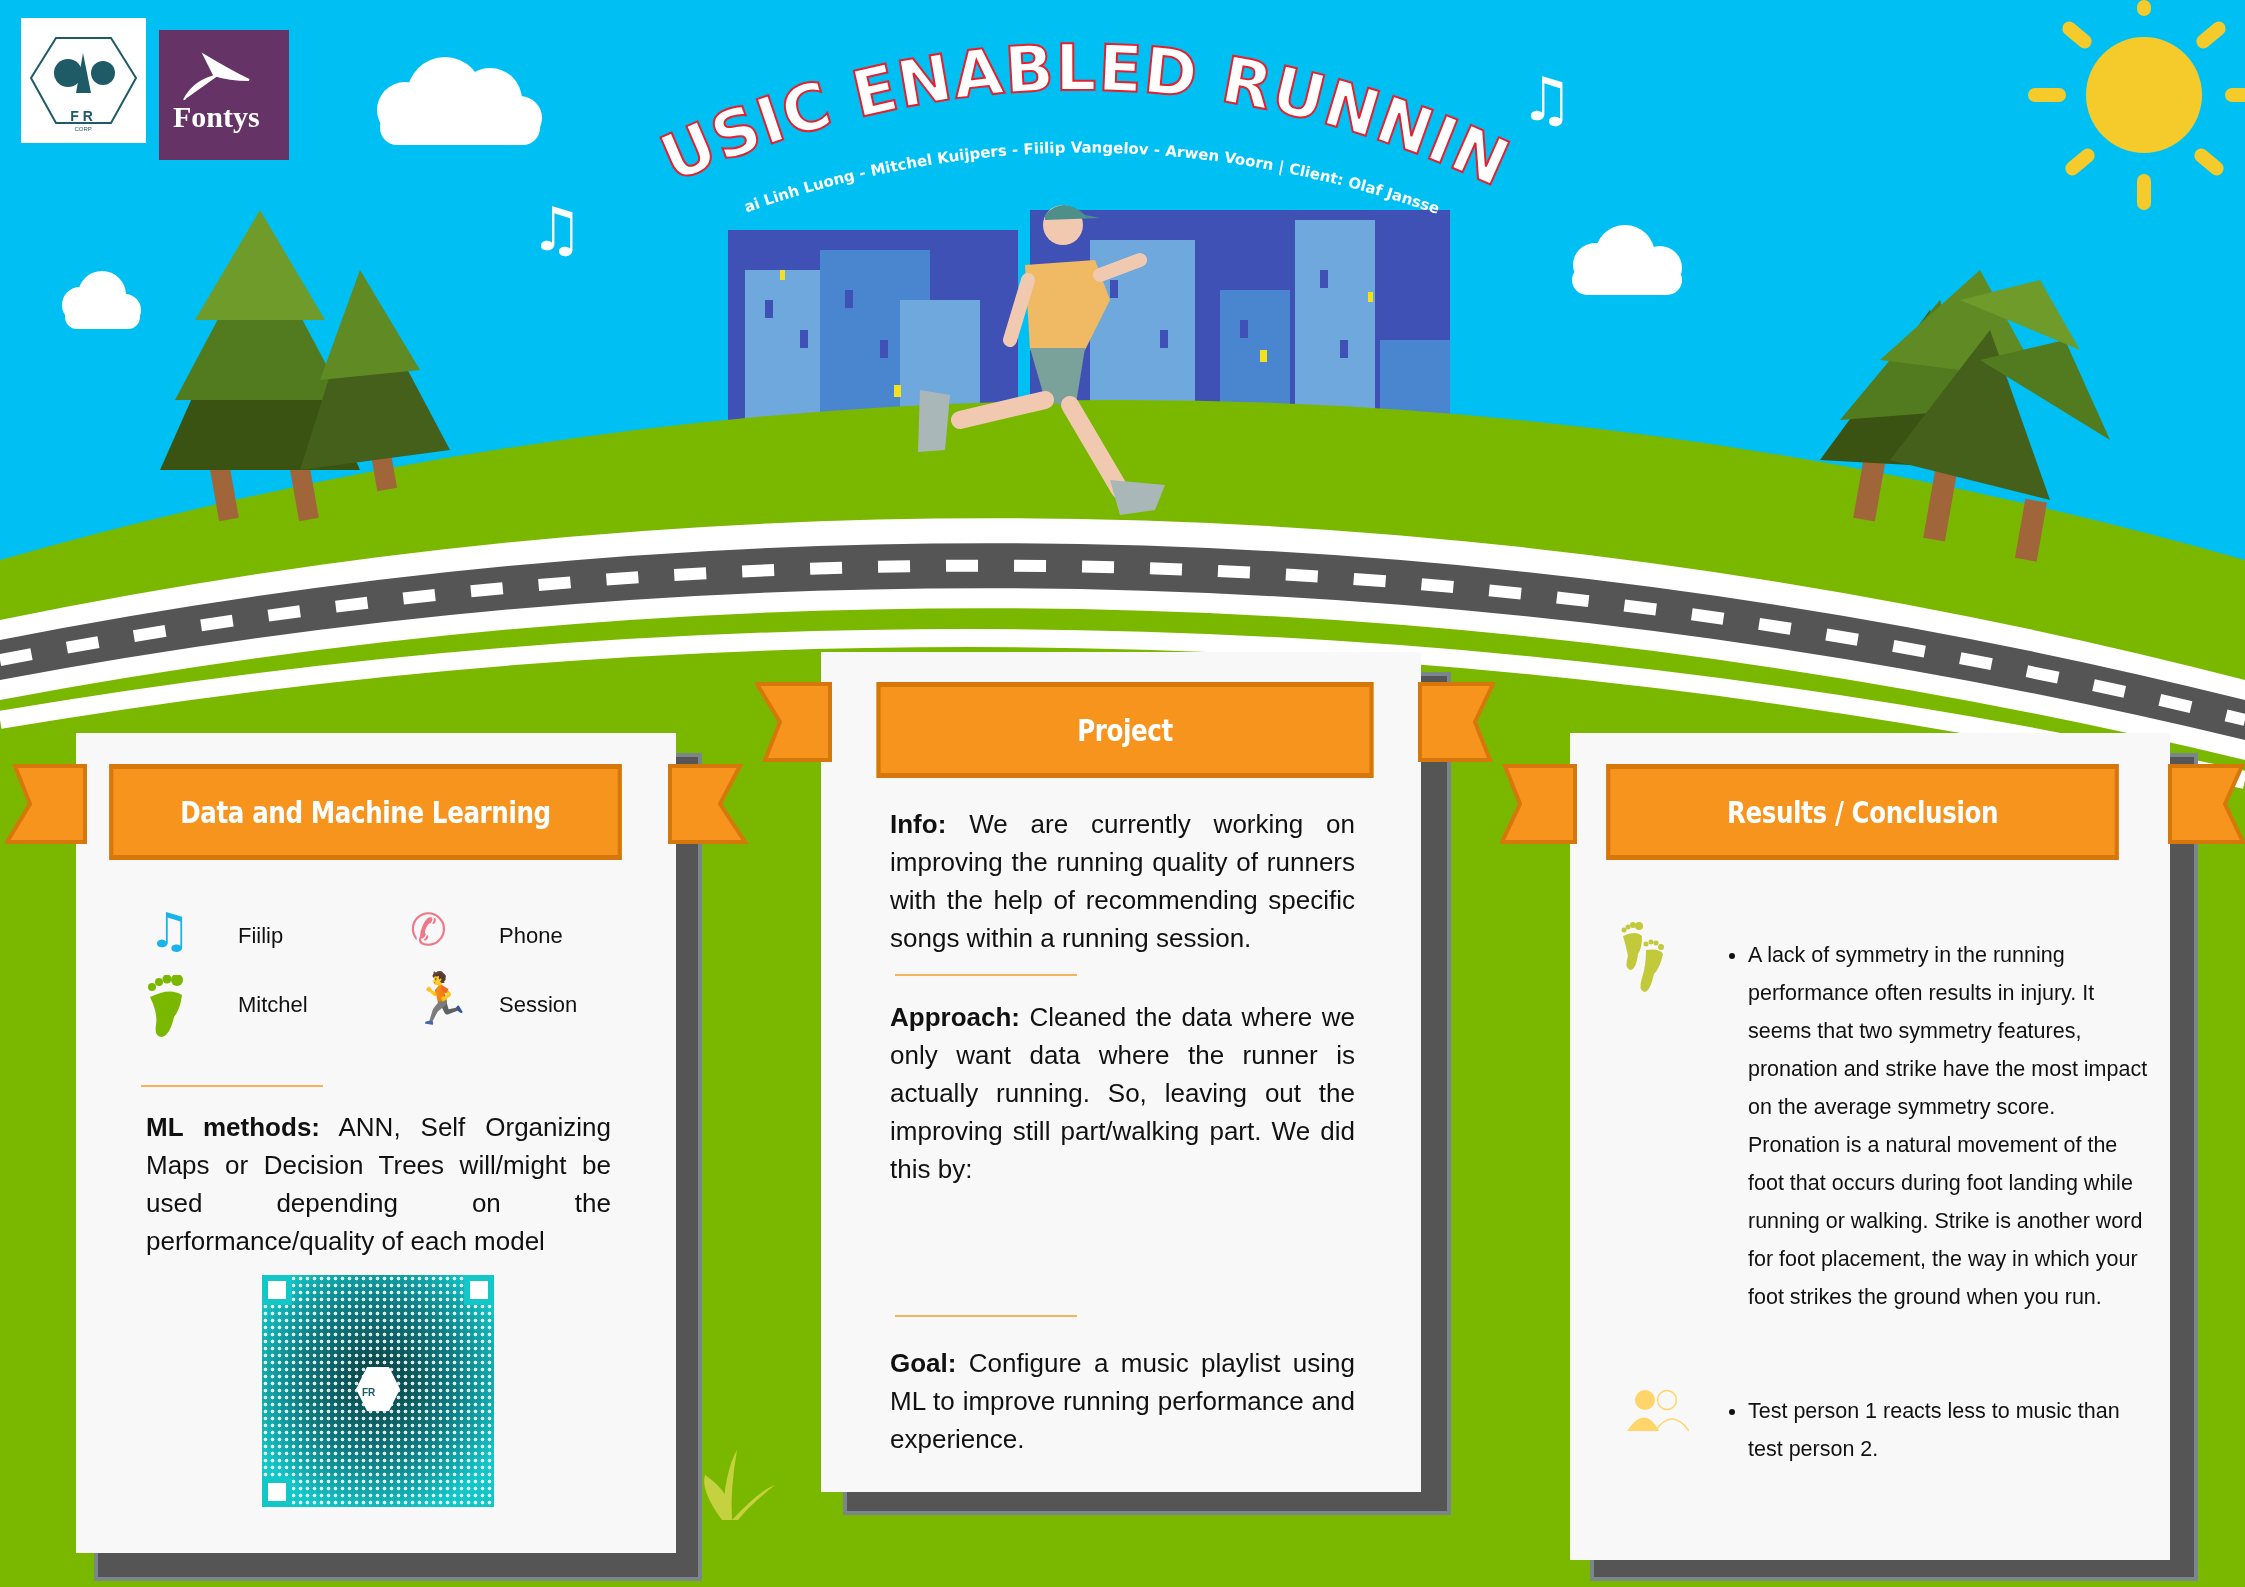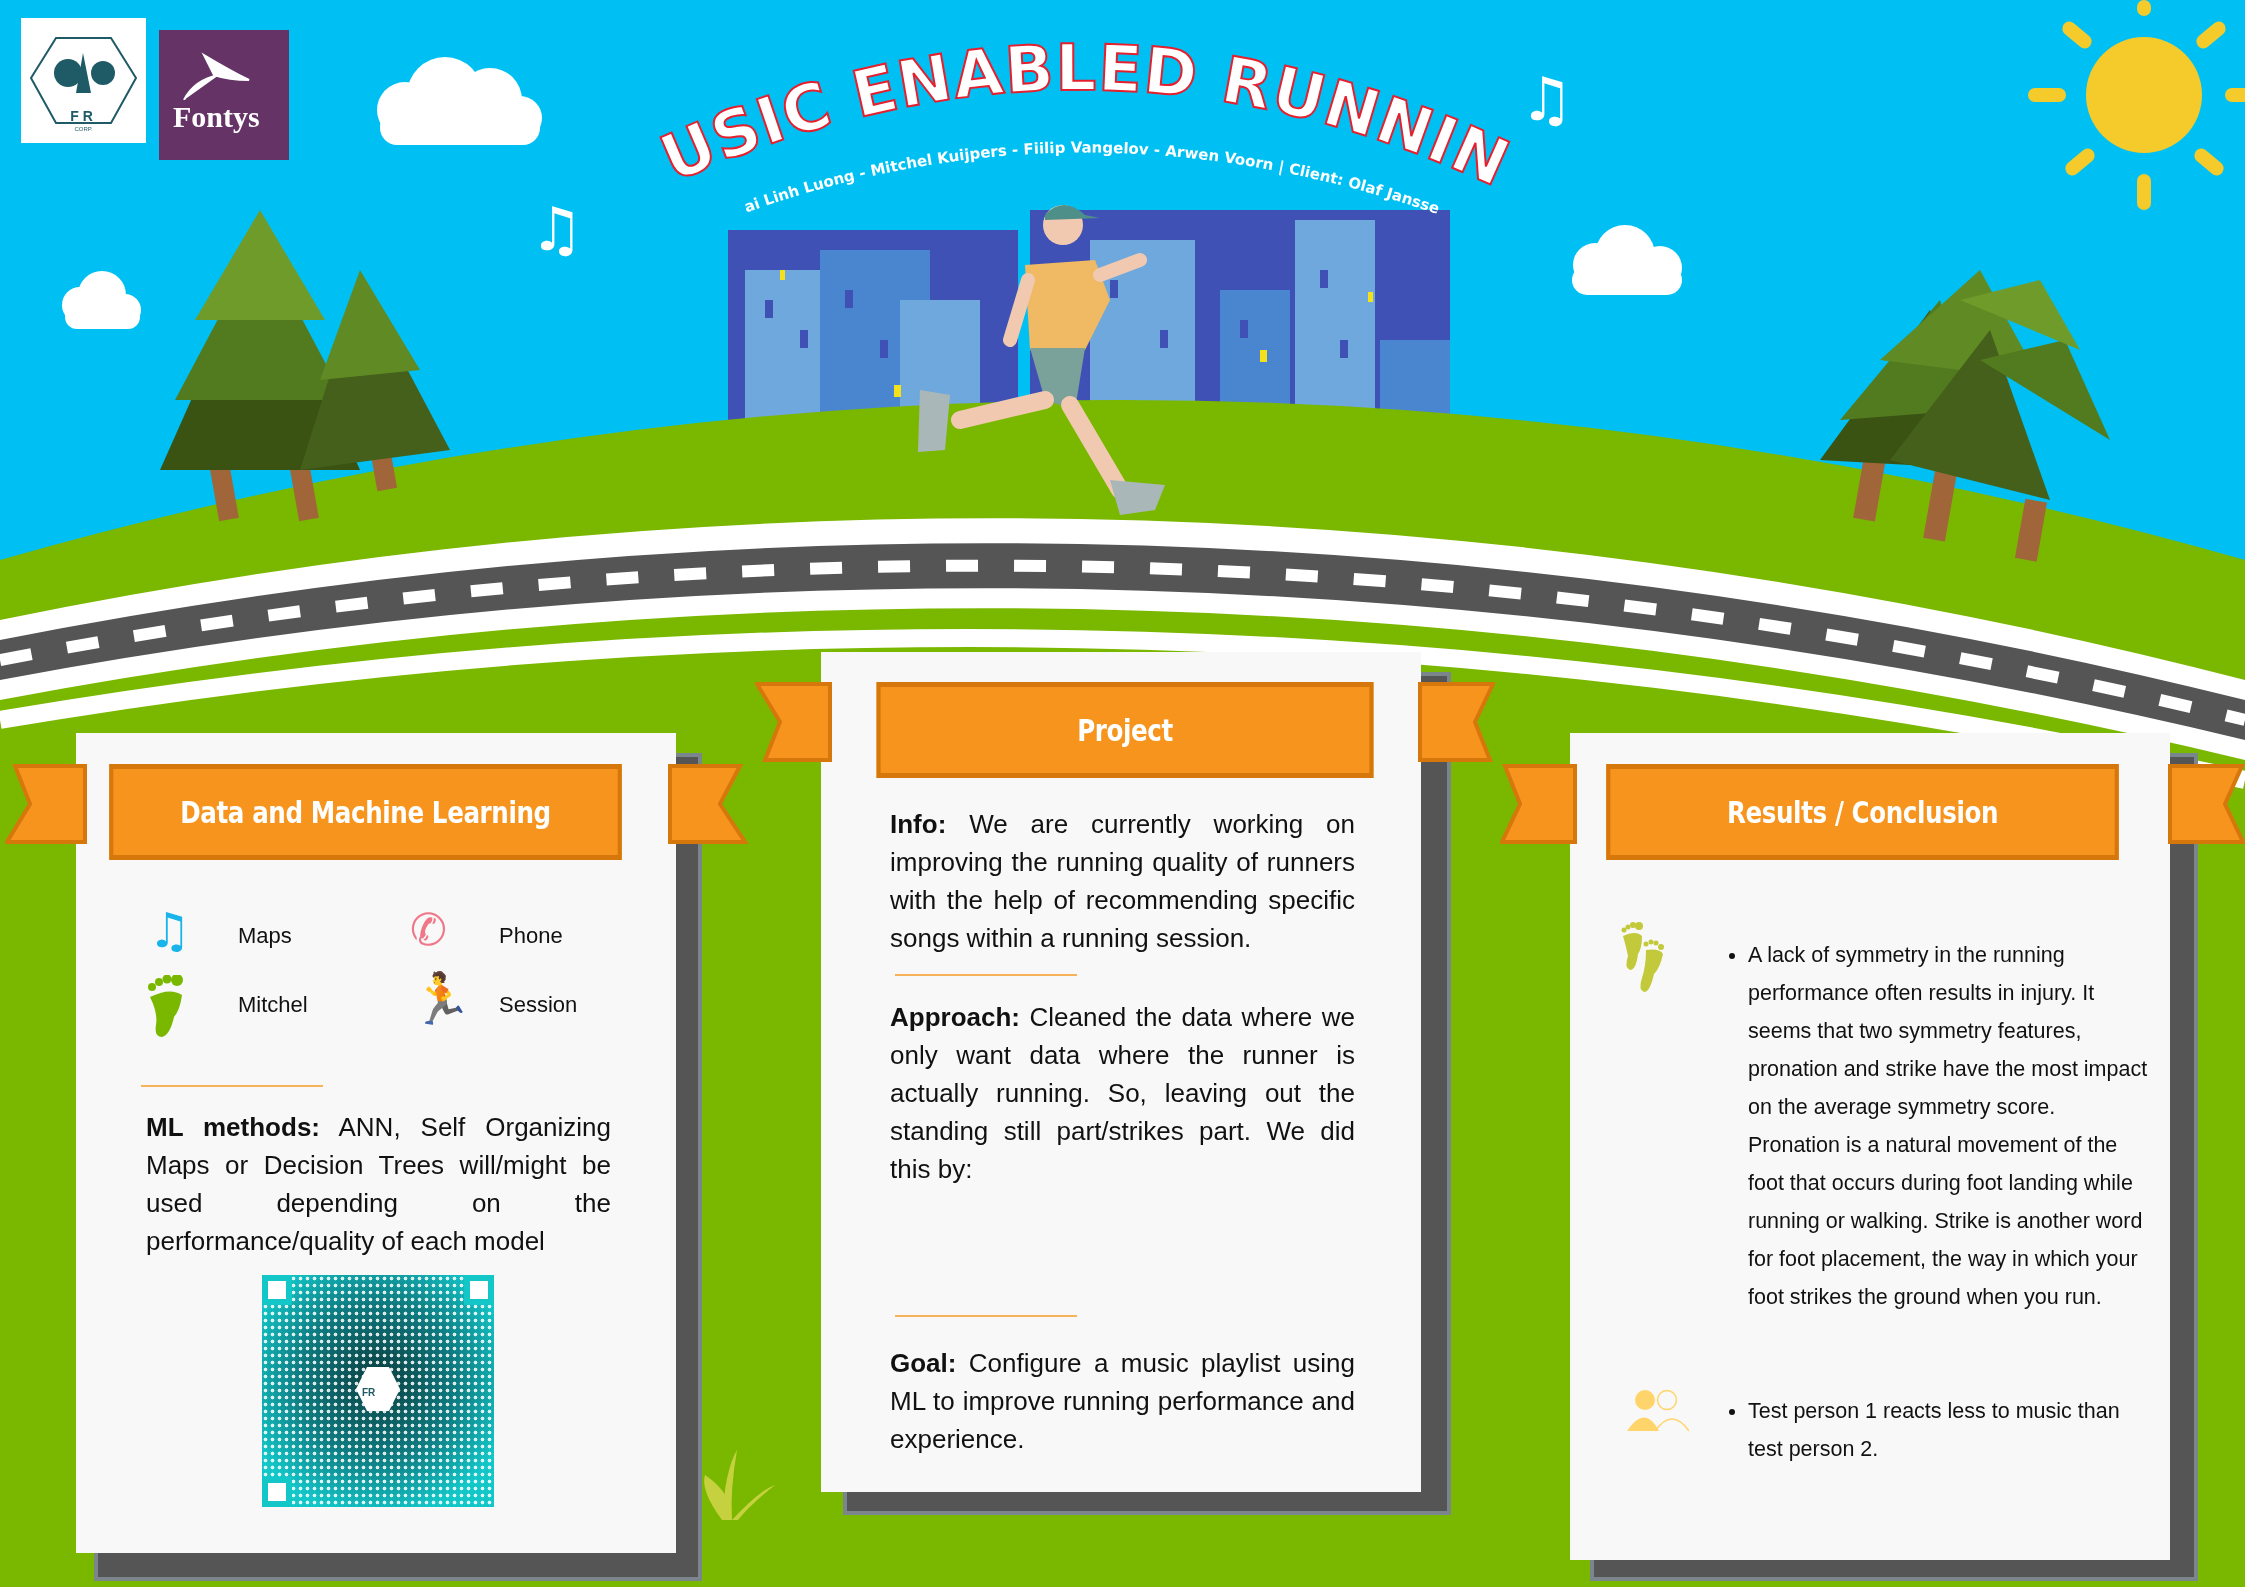--- a/index.html
+++ b/index.html
@@ -190,21 +190,21 @@
     <polygon points="10,2 80,2 80,78 2,78 25,40" fill="#f7941e" stroke="#d6770c" stroke-width="4"></polygon>
     <polygon points="665,2 735,2 715,40 740,78 665,78" fill="#f7941e" stroke="#d6770c" stroke-width="4"></polygon>
   </svg>
   <div class="ribbon-body" style="left:48px; top:0; width:625px; height:96px;">
     <span class="ribbon-title">Data and Machine Learning</span>
   </div>
 </div>
 
 <div class="icon-row" style="left:148px; top:910px;">
   <span style="position:absolute; left:0; top:-8px; font-size:48px; color:#1ab4ec; font-family:'DejaVu Sans', sans-serif;">♫</span>
-  <span style="position:absolute; left:90px; top:13px; white-space:nowrap;">Maps</span>
+  <span style="position:absolute; left:90px; top:13px; white-space:nowrap;">Fiilip</span>
 </div>
 <div class="icon-row" style="left:410px; top:910px;">
   <span style="position:absolute; left:0; top:-6px; font-size:44px; color:#ef7788; font-family:'DejaVu Sans', sans-serif;">✆</span>
   <span style="position:absolute; left:89px; top:13px; white-space:nowrap;">Phone</span>
 </div>
 <div class="icon-row" style="left:140px; top:975px;">
   <svg width="50" height="65" viewBox="0 0 50 65" style="position:absolute; left:0; top:0;">
     <circle cx="12" cy="12" r="4" fill="#7ab800"></circle>
       <circle cx="19" cy="7" r="4" fill="#7ab800"></circle>
       <circle cx="27" cy="4" r="4.5" fill="#7ab800"></circle>
@@ -242,21 +242,21 @@
   <div class="ribbon-body" style="left:67px; top:0; width:606px; height:96px;">
     <span class="ribbon-title">Project</span>
   </div>
 </div>
 
 <div class="text-block justify" style="left:890px; top:805px; width:465px;">
   <b>Info:</b><span> We are currently working on improving the running quality of runners with the help of recommending specific songs within a running session.</span>
 </div>
 <div class="divider" style="left:895px; top:974px; width:182px;"></div>
 <div class="text-block" style="left:890px; top:998px; width:465px;">
-  <div class="justify"><b>Approach:</b><span> Cleaned the data where we only want data where the runner is actually running. So, leaving out the standing still part/strikes part. We did this by:</span></div>
+  <div class="justify"><b>Approach:</b><span> Cleaned the data where we only want data where the runner is actually running. So, leaving out the improving still part/walking part. We did this by:</span></div>
 </div>
 <div class="divider" style="left:895px; top:1315px; width:182px;"></div>
 <div class="text-block justify" style="left:890px; top:1344px; width:465px;">
   <b>Goal:</b><span> Configure a music playlist using ML to improve running performance and experience.</span>
 </div>
 
 <div class="panel-shadow" style="left:1590px; top:753px; width:600px; height:820px;"></div>
 <div class="panel" style="left:1570px; top:733px; width:600px; height:827px;"></div>
 <div class="ribbon" style="left:1500px; top:764px; width:745px; height:100px;text-align:center;">
   <svg width="745" height="100" style="position:absolute;left:0;top:0;">

